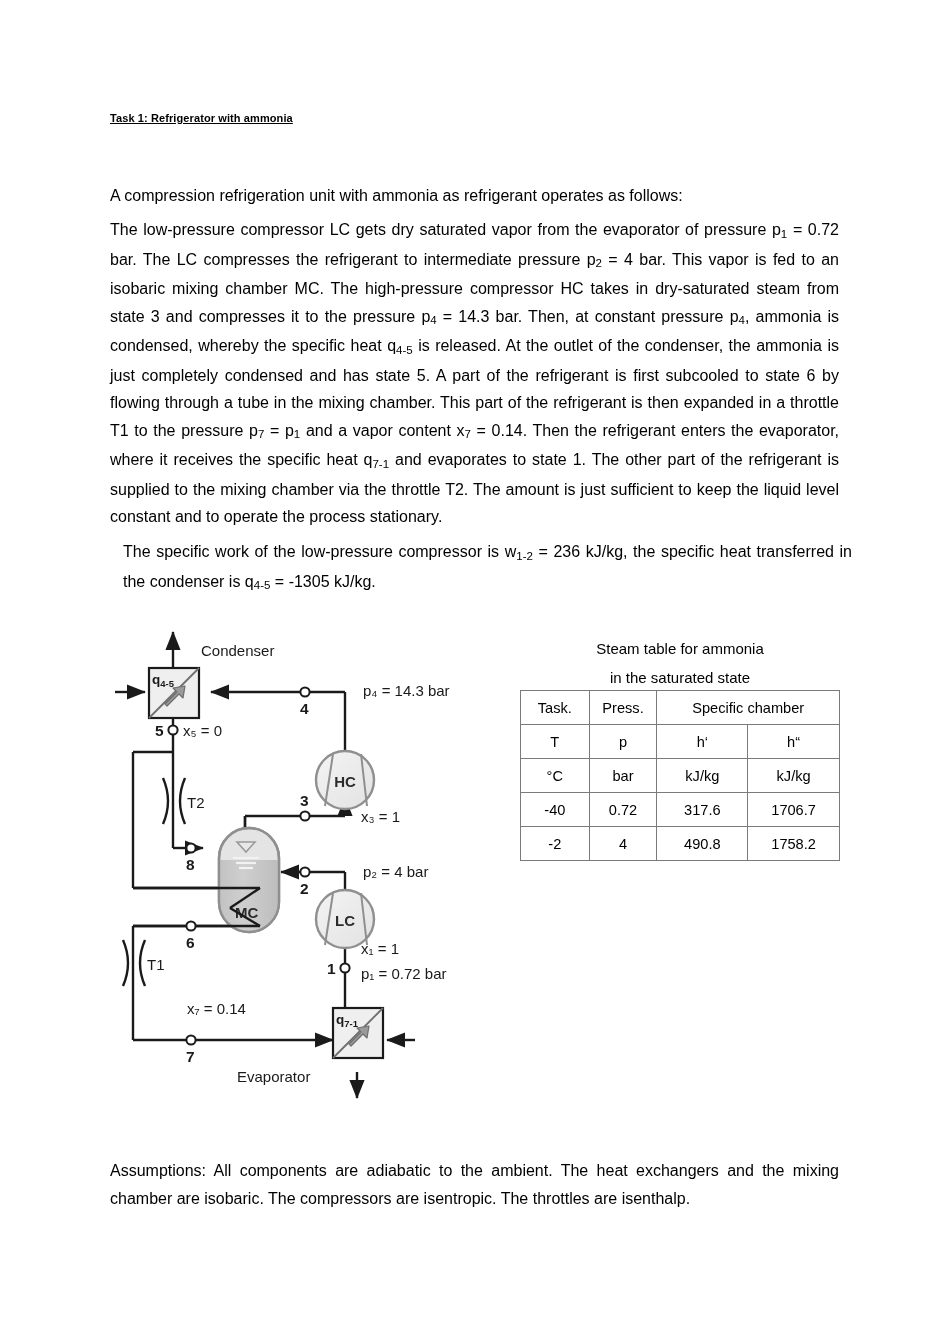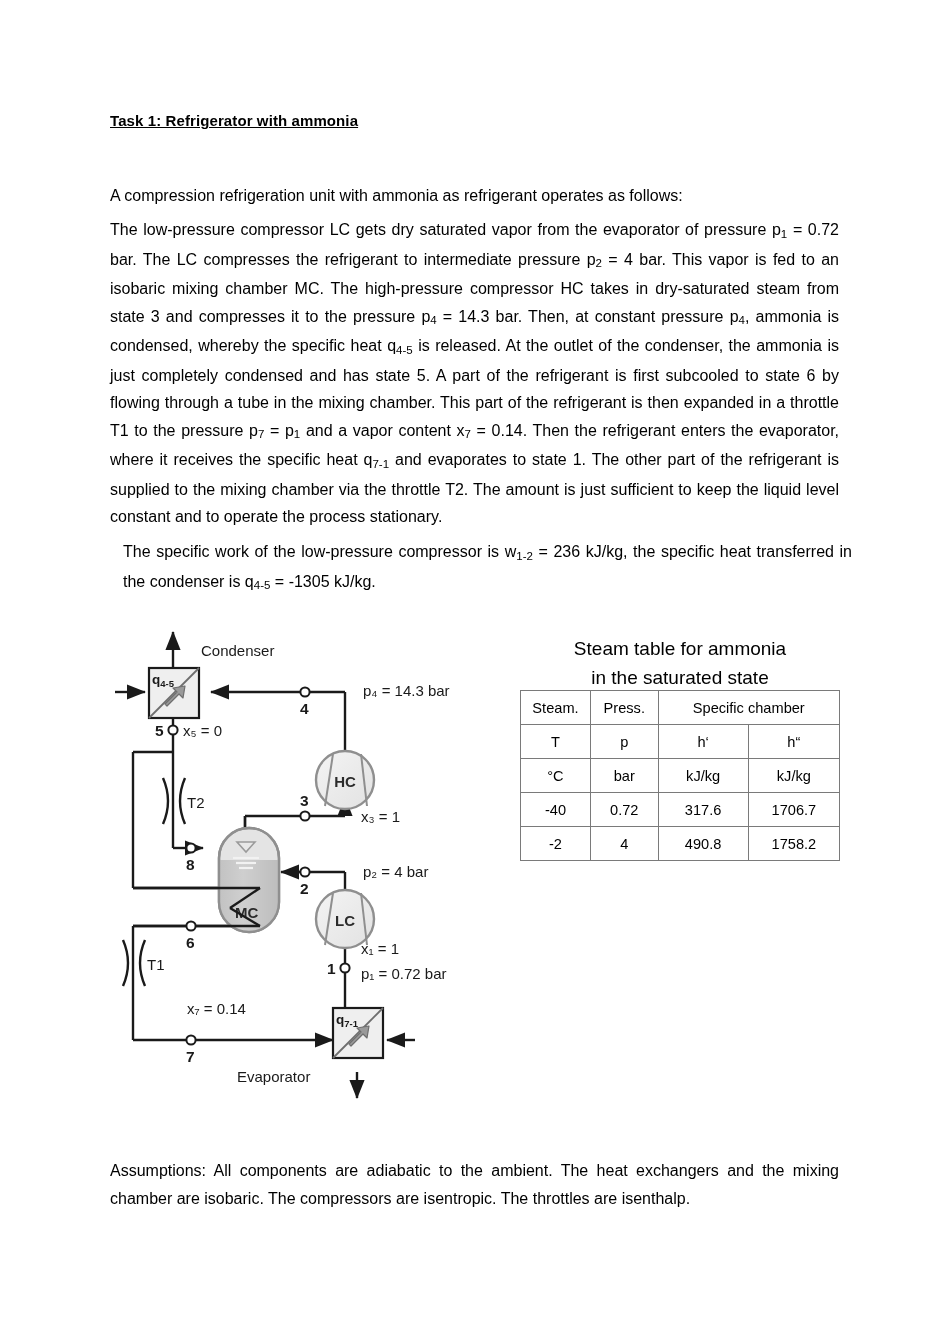--- a/index.html
+++ b/index.html
@@ -10,40 +10,40 @@
     font-family:"Liberation Sans", sans-serif;
     color:#000000;
     overflow:hidden;
     position:relative;
   }
   .page{position:absolute;left:0;top:0;width:944px;height:1338px;}
 
   
   .title{
     position:absolute;left:110px;top:112px;
-    font-size:15px;font-weight:bold;
+    font-size:11px;font-weight:bold;
     text-decoration:underline;
     letter-spacing:0.1px;
   }
   .para{
     position:absolute;left:110px;width:729px;
     font-size:16px;line-height:27.5px;
     text-align:justify;
   }
   .para.p1{top:182px;text-align:left;}
   .para.p2{top:216px;}
   .para.p3{top:538px;margin-left:13px;}
   .para.p4{top:1157px;}
   .para b{font-weight:normal;}
   sub{font-size:0.72em;vertical-align:baseline;position:relative;bottom:-0.22em;}
 
   
   .tbl-cap{
     position:absolute;left:520px;width:320px;
-    text-align:center;font-size:19px;line-height:29px;
+    text-align:center;font-size:15px;line-height:29px;
   }
   .tbl-cap.l1{top:634px;}
   .tbl-cap.l2{top:663px;}
   table.steam{
     position:absolute;left:520px;top:690px;
     border-collapse:collapse;
     width:320px;
     font-size:14.6px;
   }
   table.steam td,table.steam th{
@@ -77,21 +77,21 @@
   <div class="para p3">The specific work of the low-pressure compressor is w<sub>1-2</sub> = 236 kJ/kg, the specific heat transferred in the condenser is q<sub>4-5</sub> = -1305 kJ/kg.</div>
 
   <div class="para p4"><b>Assumptions:</b> All components are adiabatic to the ambient. The heat exchangers and the mixing chamber are isobaric. The compressors are isentropic. The throttles are isenthalp.</div>
 
   <div class="tbl-cap l1">Steam table for ammonia</div>
   <div class="tbl-cap l2">in the saturated state</div>
 
   <table class="steam">
     <tbody>
         <tr>
-      <td class="cw1">Steam.</td>
+      <td class="cw1">Task.</td>
       <td class="cw2">Press.</td>
       <td colspan="2">Specific chamber</td>
     </tr>
     <tr>
       <td>T</td>
       <td>p</td>
       <td class="cw3">h‘</td>
       <td class="cw4">h“</td>
     </tr>
     <tr>

